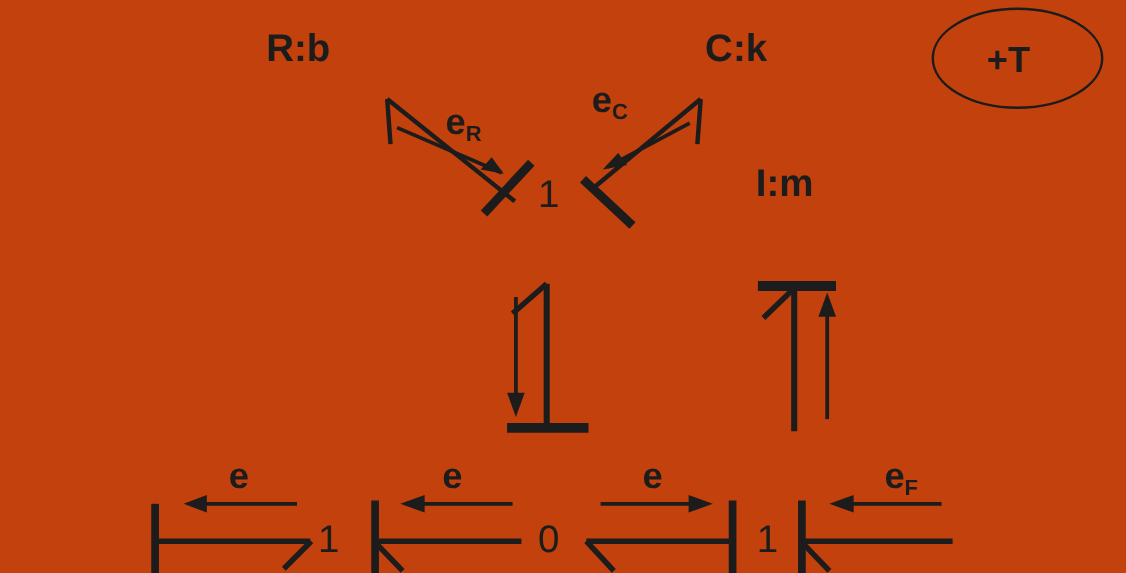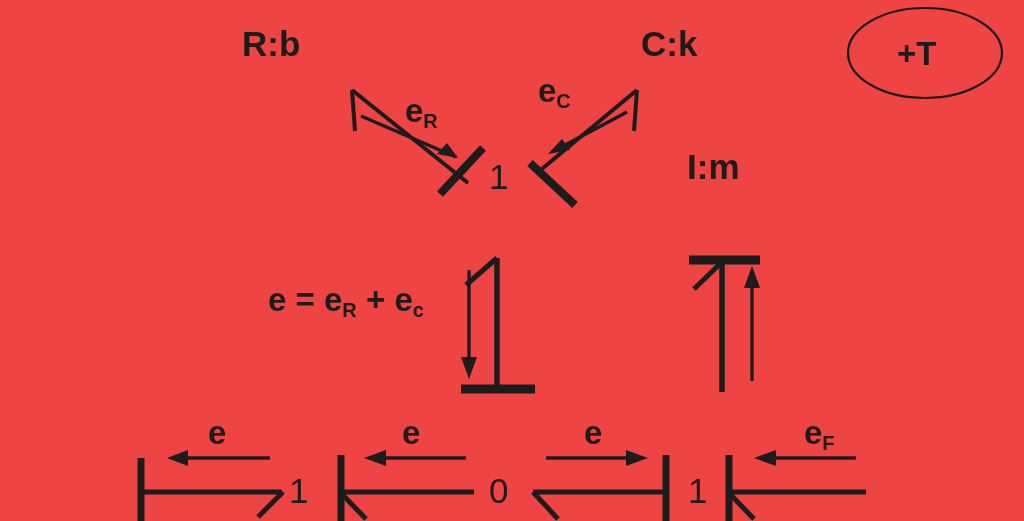--- a/index.html
+++ b/index.html
@@ -4,21 +4,21 @@
 <style>
   html, body {
     margin: 0;
     padding: 0;
     background: #ffffff;
   }
   #canvas {
     position: relative;
     width: 1024px;
     height: 521px;
-    background: #ef4444;
+    background: #c2410c;
     font-family: "Liberation Sans", sans-serif;
     overflow: hidden;
   }
   svg.layer {
     position: absolute;
     left: 0;
     top: 0;
     width: 1024px;
     height: 521px;
   }
@@ -176,20 +176,17 @@
   <div class="lbl bondvar" style="left:208px; top:416px;">e</div>
 
   <div class="lbl bondvar" style="left:402px; top:416px;">e</div>
 
   <div class="lbl bondvar" style="left:584px; top:416px;">e</div>
 
   <div class="lbl bondvar" style="left:804px; top:416px;">
     <span>e</span><sub>F</sub>
   </div>
 
-  <div class="lbl eq" style="left:268px; top:283px;">
-    <span>e = e</span><sub>R</sub><span> + e</span><sub>c</sub>
-  </div>
 
 
   <div class="lbl tag" style="left:897px; top:37px;">+T</div>
 
 </div>
 
 </body></html>

